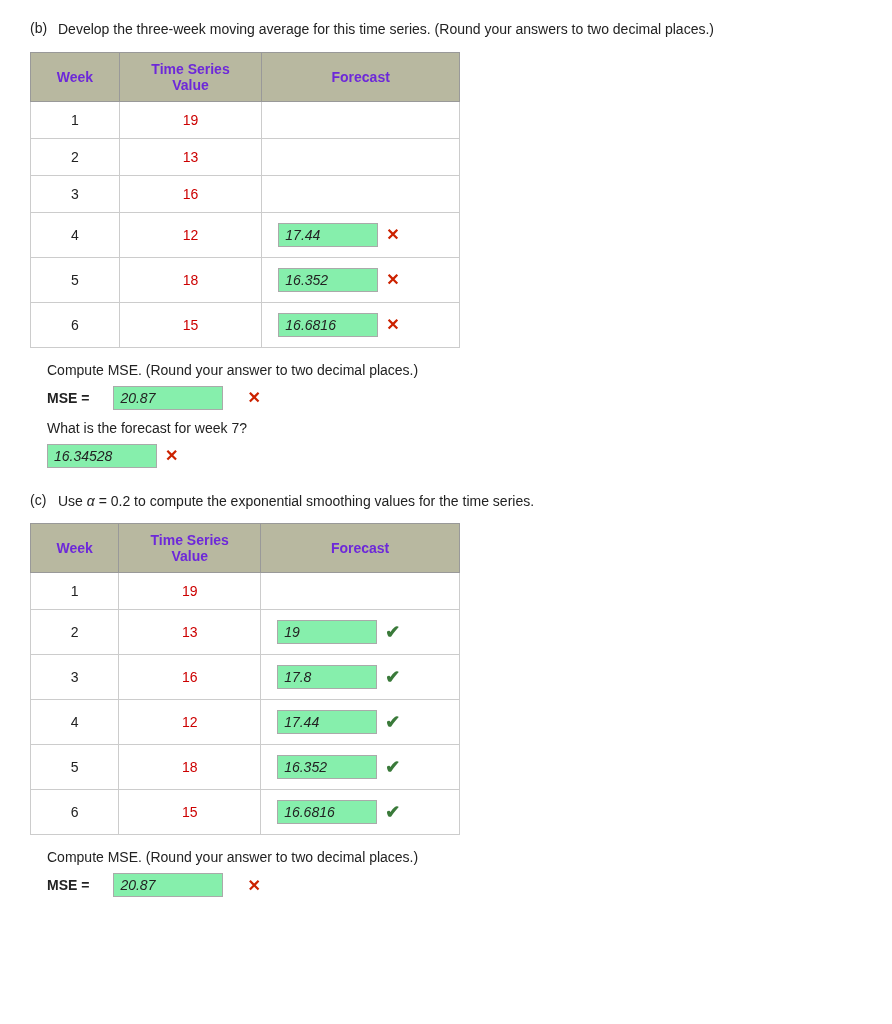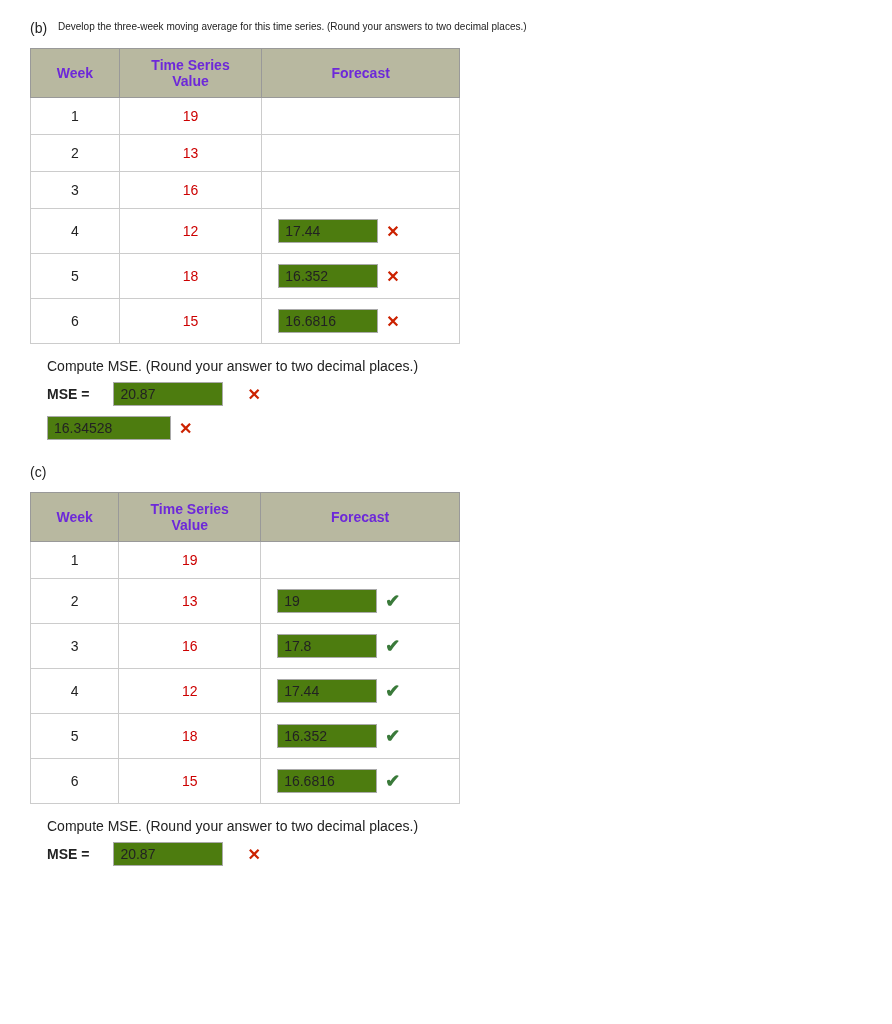--- a/index.html
+++ b/index.html
@@ -25,21 +25,21 @@
     }
 
     .section-label {
       font-weight: normal;
       color: #222;
       min-width: 20px;
     }
 
     .section-text {
       color: #222;
-      font-size: 10px;
+      font-size: 14px;
       line-height: 1.4;
     }
 
     table {
       border-collapse: collapse;
       margin-bottom: 14px;
       min-width: 430px;
     }
 
     thead tr {
@@ -76,21 +76,22 @@
       gap: 8px;
       justify-content: flex-start;
     }
 
     .forecast-input {
       border: 1px solid #aaa;
       padding: 3px 6px;
       font-size: 14px;
       width: 100px;
       color: #222;
-      background: #4d7c0f;
+      background: #86efac;
+      font-style: italic;
     }
 
     .icon-x {
       color: #cc2200;
       font-size: 16px;
       font-weight: bold;
       cursor: pointer;
     }
 
     .icon-check {
@@ -204,30 +205,34 @@
       </tbody>
   </table>
 
   <div class="compute-section">
     <div style="margin-bottom:8px;">Compute MSE. (Round your answer to two decimal places.)</div>
     <div class="compute-row">
       <span class="mse-label">MSE =</span>
       <input class="forecast-input" type="text" value="20.87" style="width: 110px;">
       <span class="icon-x">✕</span>
     </div>
+    <div style="margin-bottom:8px;">What is the forecast for week 7?</div>
     <div class="week7-row">
-      <input class="forecast-input" type="text" value="16.34528" style="width: 124px;">
+      <input class="forecast-input" type="text" value="16.34528" style="width: 110px;">
       <span class="icon-x">✕</span>
     </div>
   </div>
 </div>
 
 <div class="section">
   <div class="section-c-header">
     <span class="section-label">(c)</span>
+    <span class="section-text alpha-text">
+      Use <span class="alpha-sym">α</span> = 0.2 to compute the exponential smoothing values for the time series.
+    </span>
   </div>
 
   <table>
     <thead>
       <tr>
         <th>Week</th>
         <th>Time Series<br>Value</th>
         <th>Forecast</th>
       </tr>
     </thead>

